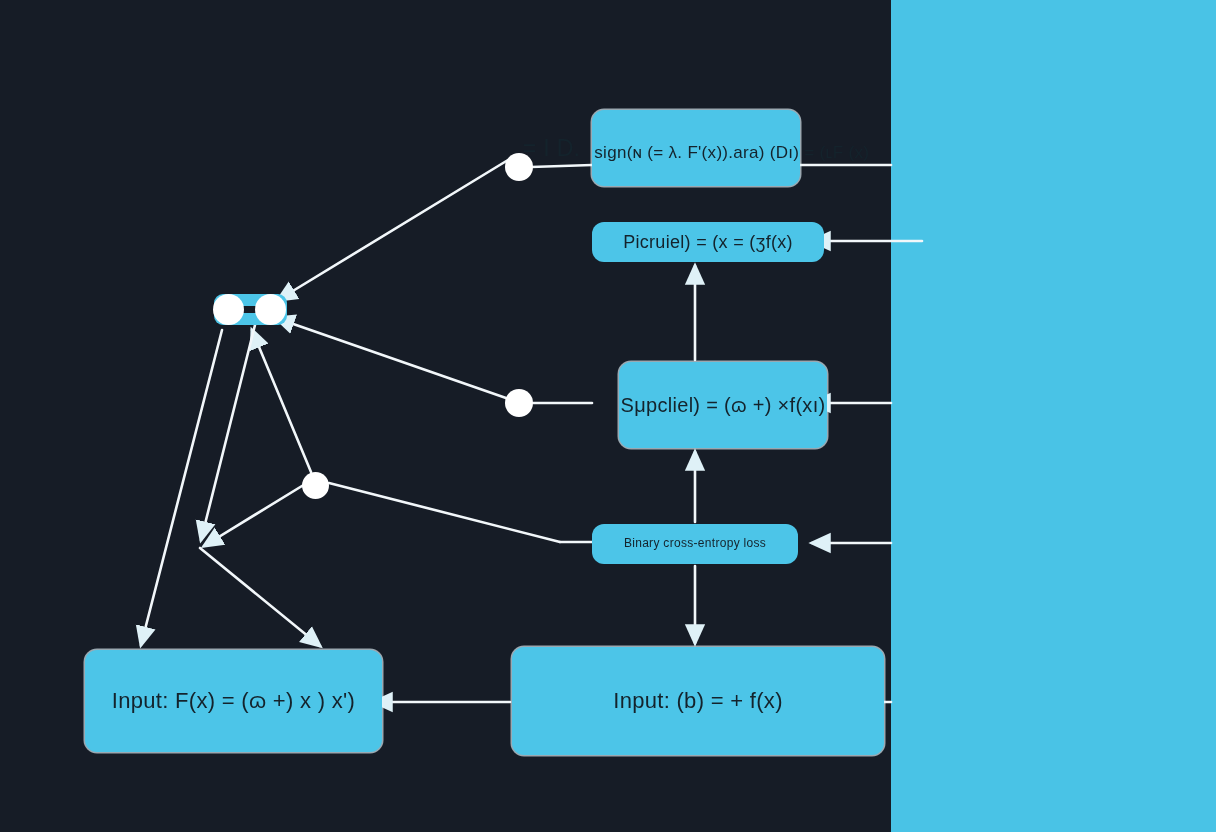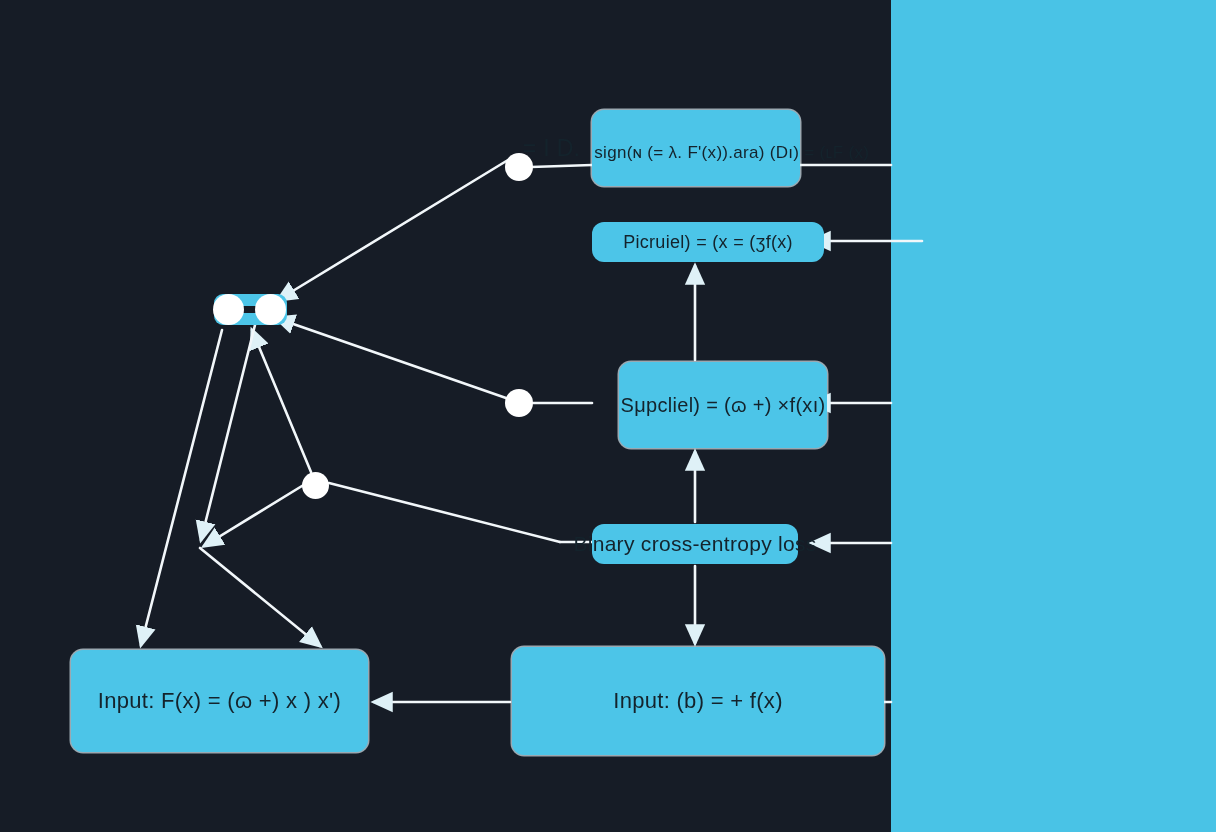--- a/index.html
+++ b/index.html
@@ -64,22 +64,22 @@
     margin-left: 2px;
   }
   .stack-col span { display: block; }
 
   
   #box-sign   { left: 592px; top: 110px; width: 208px; height: 76px; font-size: 21px; }
   #box-sign .box-text { font-size: 23px; }
   #box-sign .stack-col span { font-size: 17px; }
   #box-predict{ left: 592px; top: 222px; width: 232px; height: 40px; font-size: 18px; }
   #box-support{ left: 592px; top: 362px; width: 208px; height: 86px; font-size: 20px; margin-left: 27px; }
-  #box-loss   { left: 592px; top: 524px; width: 206px; height: 40px; font-size: 21px; }
-  #box-input-left  { left: 71px; top: 650px; width: 297px; height: 102px; font-size: 22px; }
+  #box-loss   { left: 592px; top: 524px; width: 206px; height: 40px; font-size: 12px; }
+  #box-input-left  { left: 85px; top: 650px; width: 297px; height: 102px; font-size: 22px; }
   #box-input-right { left: 512px; top: 647px; width: 372px; height: 108px; font-size: 22px; align-items: center; }
 
   .cluster-pill {
     position: absolute;
     left: 214px; top: 294px;
     width: 73px; height: 31px;
     background: #4cc5e8;
     border-radius: 9px;
   }
   .cluster-pill .slot {

